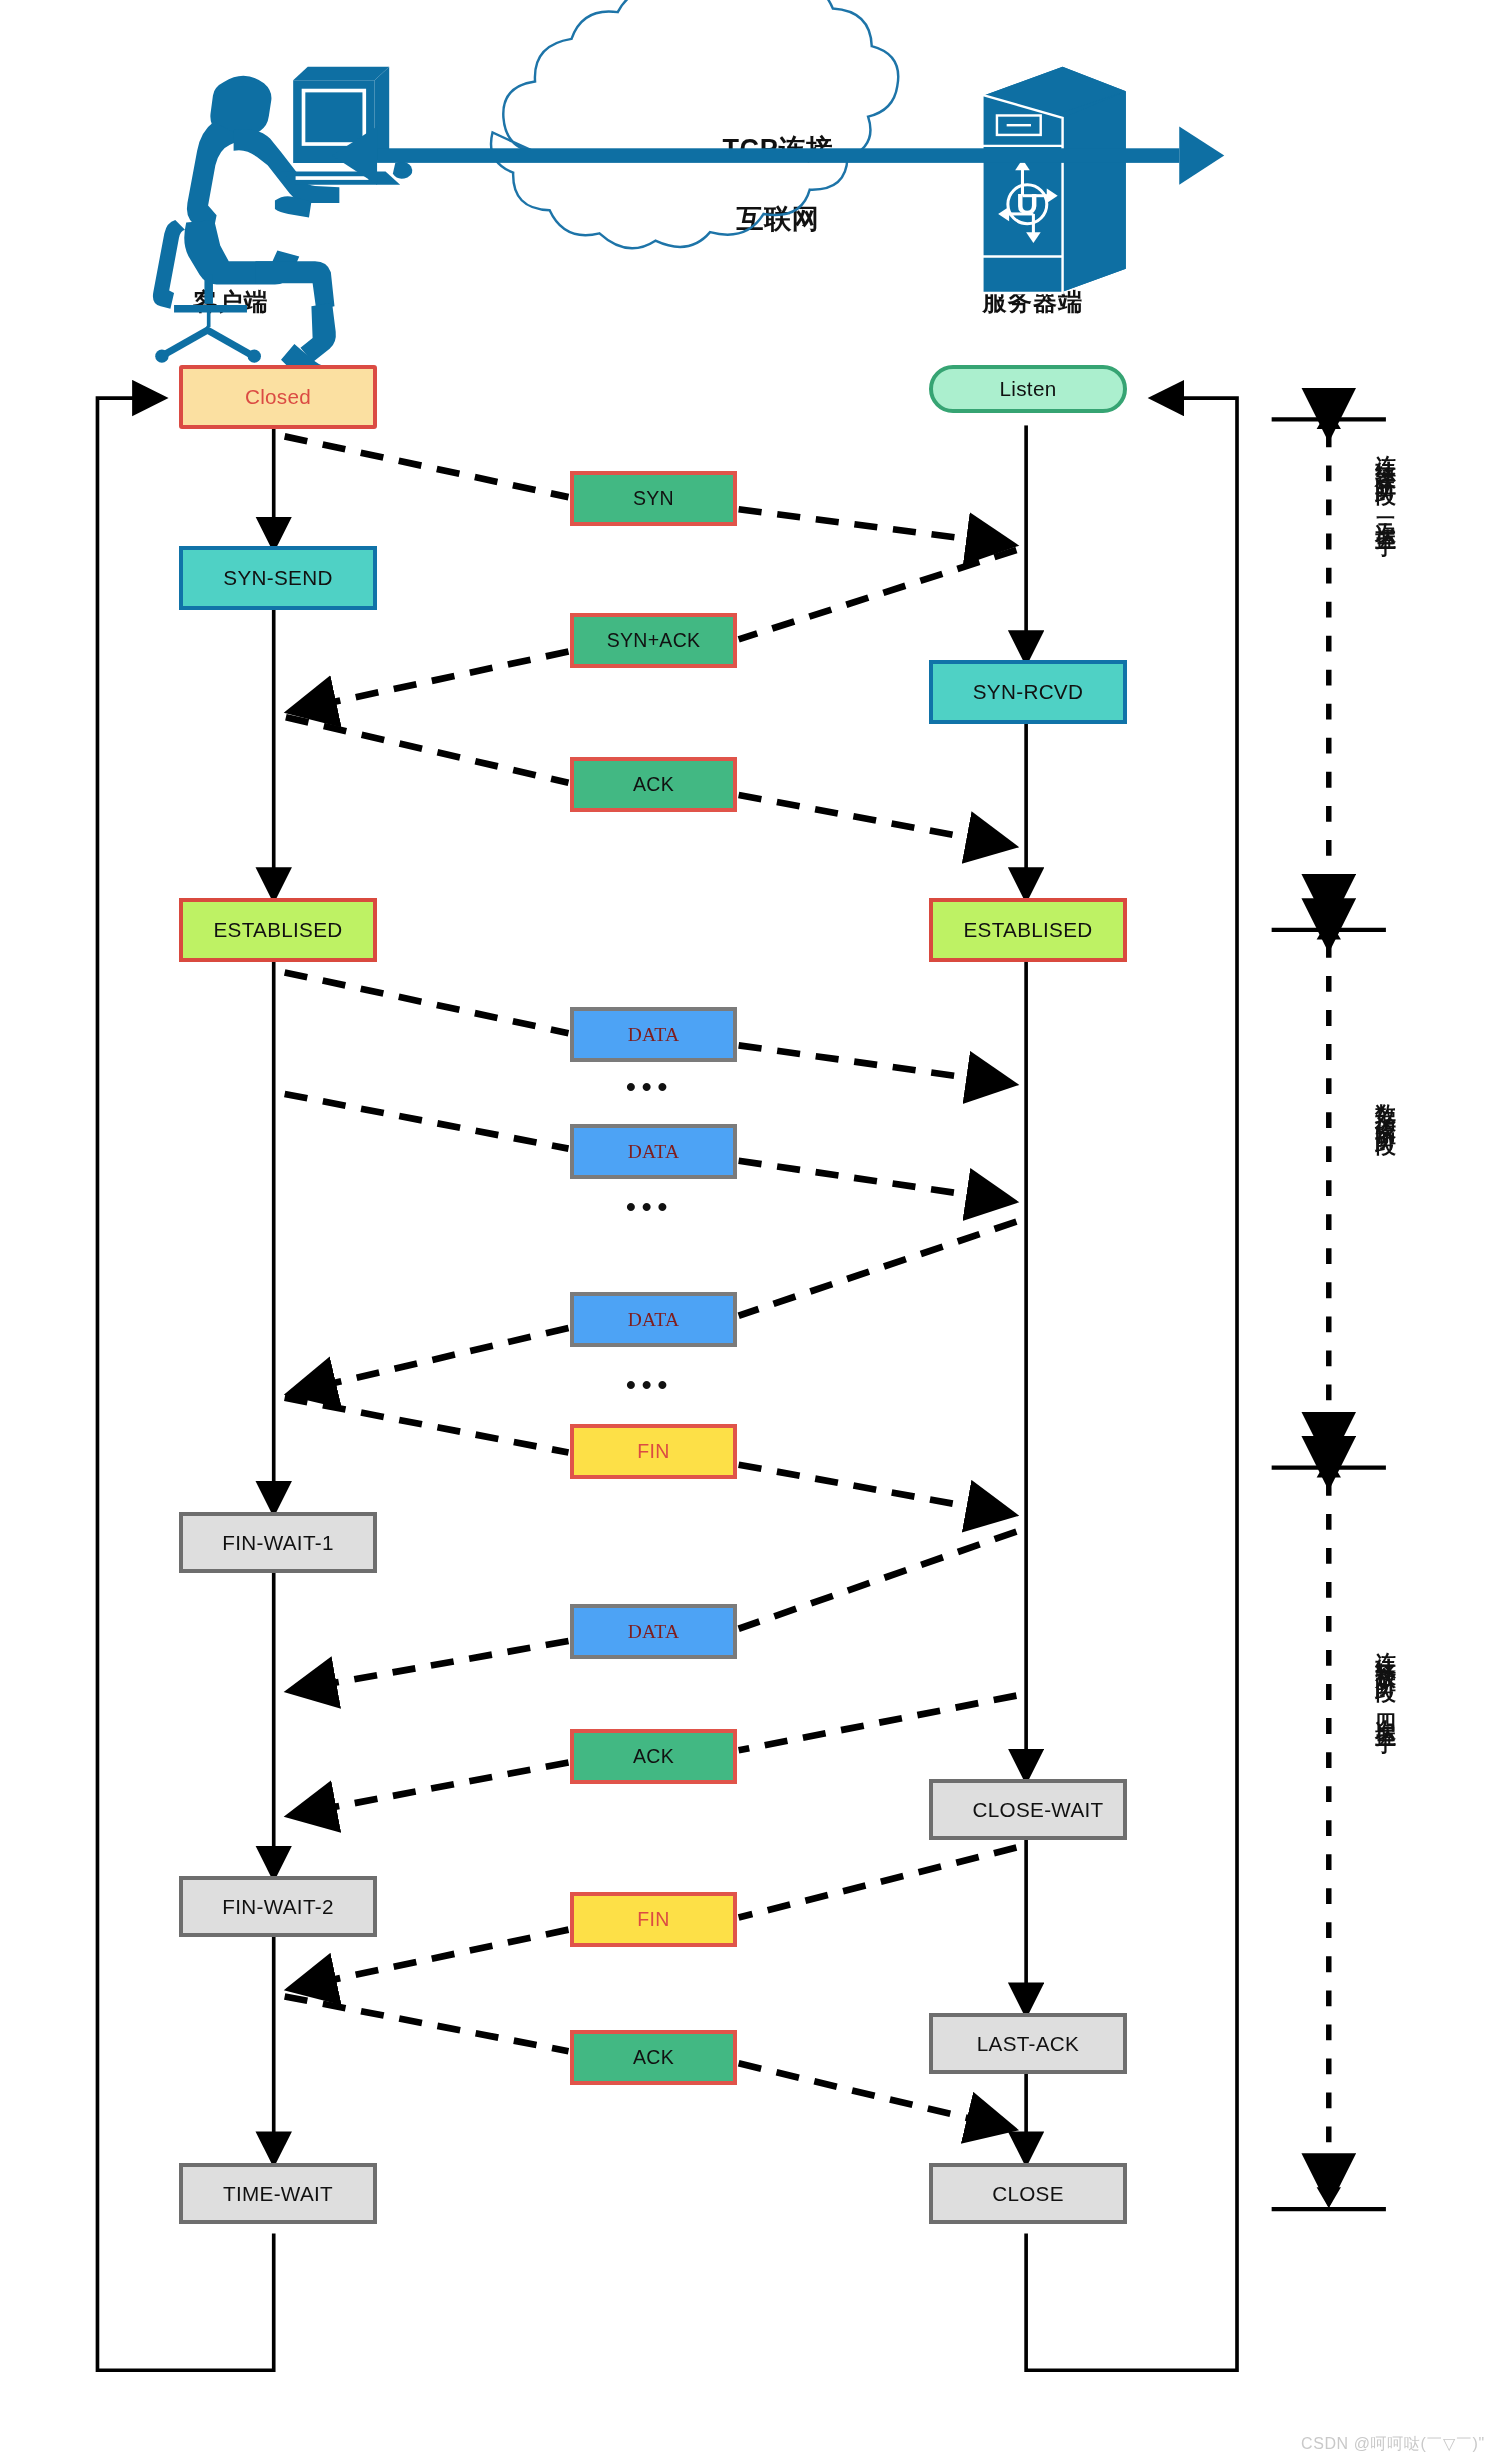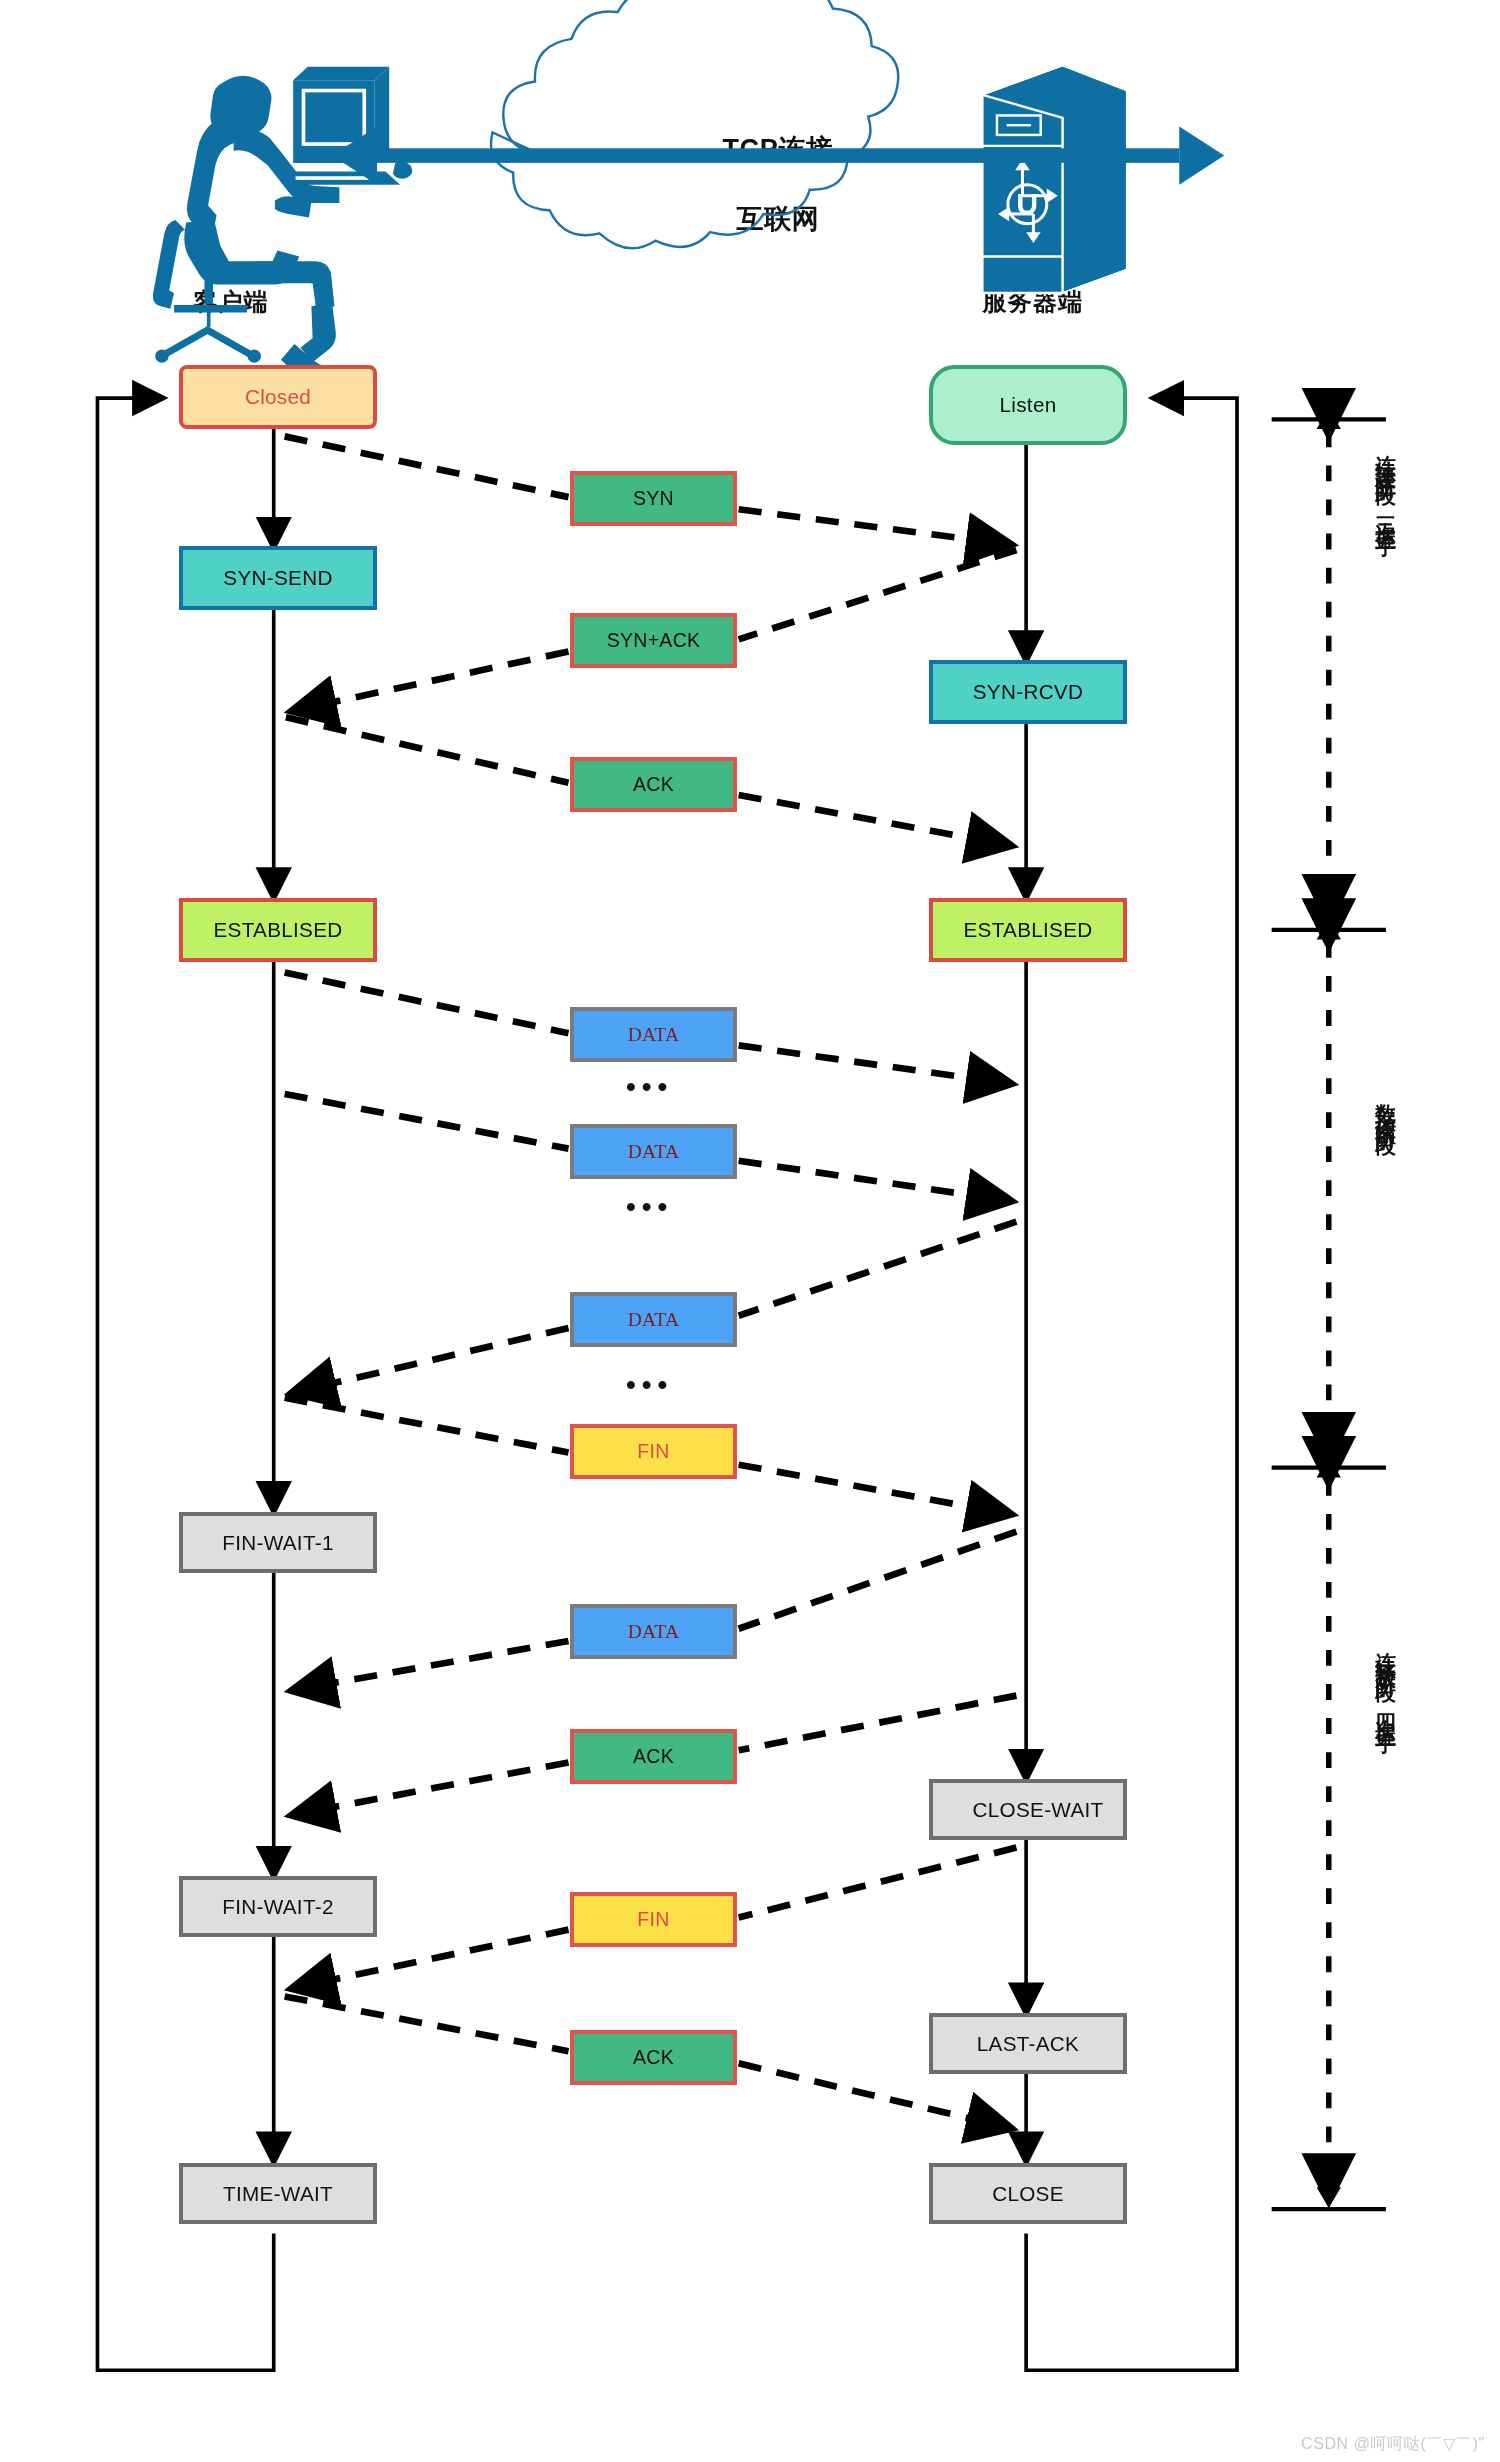--- a/index.html
+++ b/index.html
@@ -10,21 +10,21 @@
   .hdr-label{position:absolute;font-size:24px;font-weight:700;color:#111;
              text-align:center;letter-spacing:1.2px;}
   .cloud-text{position:absolute;font-size:27px;font-weight:700;color:#111;
               text-align:center;width:100%;letter-spacing:0.6px;}
 
   
   .node{position:absolute;box-sizing:border-box;display:flex;
         align-items:center;justify-content:center;
         font-size:20.7px;font-weight:400;color:#111;text-align:center;
         letter-spacing:0.3px;white-space:nowrap;}
-  .n-closed{background:#FBE0A1;border:4.3px solid #DB4B43;border-radius:8px;color:#DB4B43;}
+  .n-closed{background:#FBE0A1;border:4.3px solid #DB4B43;border-radius:3px;color:#DB4B43;}
   .n-listen{background:#ABEFCE;border:4.3px solid #36A473;border-radius:25.5px;color:#111;}
   .n-teal{background:#4FD1C5;border:4.3px solid #1173A8;}
   .n-estab{background:#bef264;border:4.3px solid #D94A3F;}
   .n-gray{background:#DEDEDE;border:4.3px solid #6E6E6E;}
 
   
   .msg{position:absolute;box-sizing:border-box;display:flex;
        align-items:center;justify-content:center;
        font-size:19.5px;font-weight:400;letter-spacing:0.3px;white-space:nowrap;z-index:6;}
   .m-green{background:#42B883;border:4.3px solid #E0544A;color:#111;}
@@ -247,21 +247,21 @@
   <div class="node n-gray" style="left:179px;top:1512px;width:198px;height:61px;">
     <span>FIN-WAIT-1</span>
   </div>
   <div class="node n-gray" style="left:179px;top:1876px;width:198px;height:61px;">
     <span>FIN-WAIT-2</span>
   </div>
   <div class="node n-gray" style="left:179px;top:2163px;width:198px;height:61px;">
     <span>TIME-WAIT</span>
   </div>
 
-  <div class="node n-listen" style="left:929px;top:365px;width:198px;height:80px;">
+  <div class="node n-listen" style="left:929px;top:365px;width:198px;height:48px;">
     <span>Listen</span>
   </div>
   <div class="node n-teal" style="left:929px;top:660px;width:198px;height:64px;">
     <span>SYN-RCVD</span>
   </div>
   <div class="node n-estab" style="left:929px;top:898px;width:198px;height:64px;">
     <span>ESTABLISED</span>
   </div>
   <div class="node n-gray" style="left:929px;top:1779px;width:198px;height:61px;padding-left:20px;">
     <span>CLOSE-WAIT</span>

